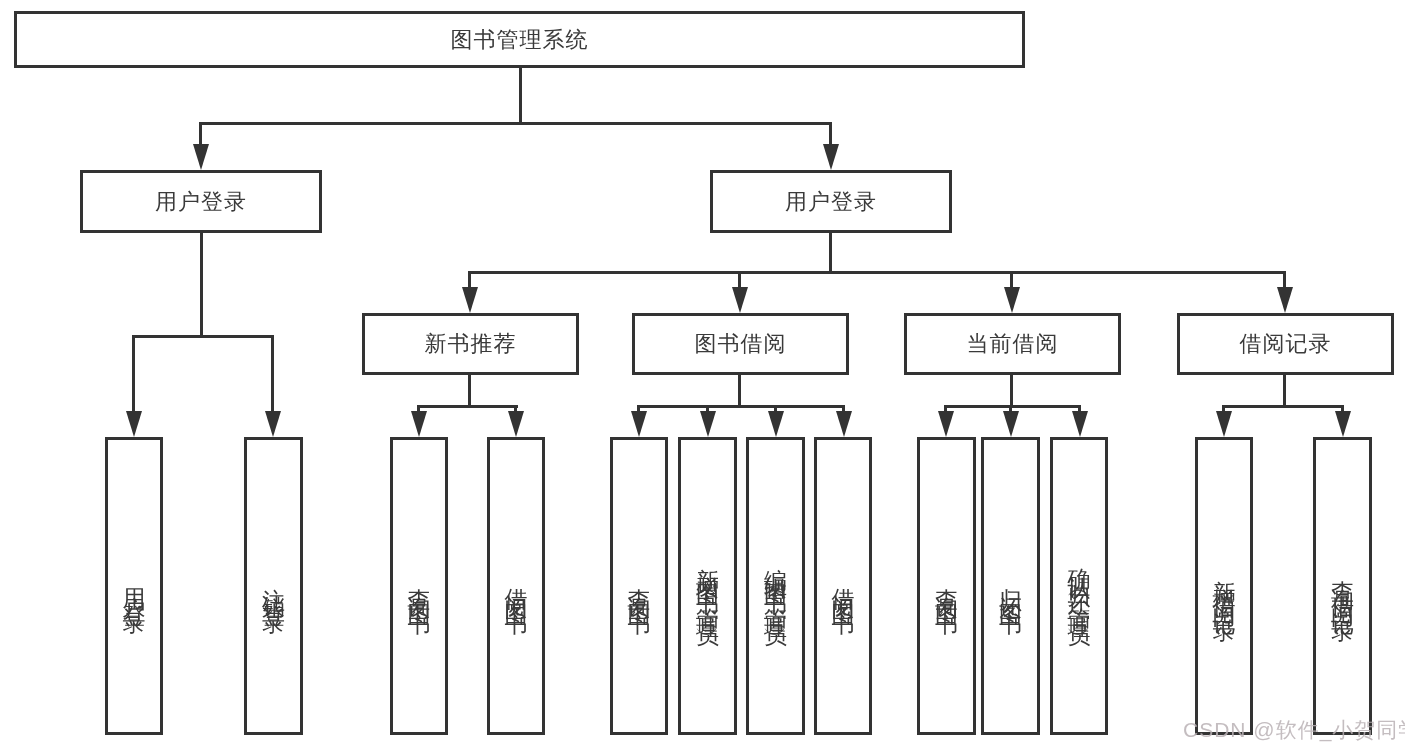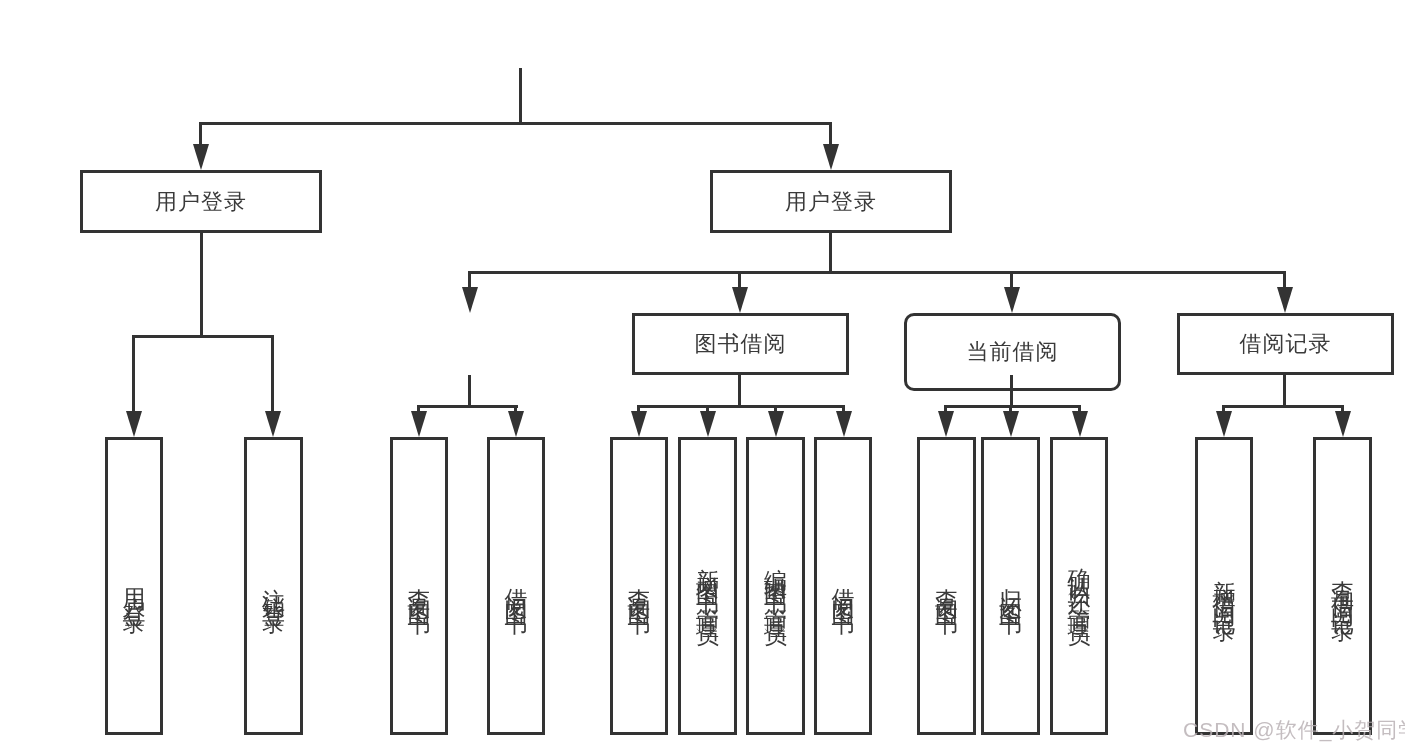--- a/index.html
+++ b/index.html
@@ -29,21 +29,21 @@
     position:absolute;width:0;height:0;
     border-left:8px solid transparent;border-right:8px solid transparent;
     border-top:26px solid #333;
   }
   
   #b-root {left:14px;  top:11px;  width:1011px;height:57px;}
   #b-login{left:80px;  top:170px; width:242px; height:63px;}
   #b-mgmt {left:710px; top:170px; width:242px; height:63px;}
   #b-new  {left:362px; top:313px; width:217px; height:62px;}
   #b-bor  {left:632px; top:313px; width:217px; height:62px;}
-  #b-cur  {left:904px; top:313px; width:217px; height:78px;border-radius:10px;}
+  #b-cur  {left:904px; top:313px; width:217px; height:62px;}
   #b-rec  {left:1177px;top:313px; width:217px; height:62px;}
   
   #v1 {left:105px; width:58px;}
   #v2 {left:244px; width:59px;}
   #v3 {left:390px; width:58px;}
   #v4 {left:487px; width:58px;}
   #v5 {left:610px; width:58px;}
   #v6 {left:678px; width:59px;}
   #v7 {left:746px; width:59px;}
   #v8 {left:814px; width:58px;}
@@ -56,20 +56,21 @@
   #watermark{
     position:absolute;left:1183px;top:716px;z-index:10;
     font-size:21px;color:rgba(186,178,181,0.85);letter-spacing:1px;white-space:nowrap;
   }
 </style>
 </head>
 <body>
 
 <div id="stage">
 
+  <div class="hbox" id="b-root">图书管理系统</div>
 
   <div class="vl" style="left:519px;top:68px;height:54px;"></div>
   <div class="hl" style="left:200px;top:122px;width:632px;"></div>
   <div class="vl" style="left:199px;top:122px;height:26px;"></div>
   <div class="ah" style="left:193px;top:144px;"></div>
   <div class="vl" style="left:829px;top:122px;height:26px;"></div>
   <div class="ah" style="left:823px;top:144px;"></div>
 
   <div class="hbox" id="b-login">用户登录</div>
   <div class="hbox" id="b-mgmt">用户登录</div>
@@ -85,20 +86,21 @@
   <div class="hl" style="left:468px;top:271px;width:818px;"></div>
   <div class="vl" style="left:468px;top:271px;height:18px;"></div>
   <div class="ah" style="left:462px;top:287px;"></div>
   <div class="vl" style="left:738px;top:271px;height:18px;"></div>
   <div class="ah" style="left:732px;top:287px;"></div>
   <div class="vl" style="left:1010px;top:271px;height:18px;"></div>
   <div class="ah" style="left:1004px;top:287px;"></div>
   <div class="vl" style="left:1283px;top:271px;height:18px;"></div>
   <div class="ah" style="left:1277px;top:287px;"></div>
 
+  <div class="hbox" id="b-new">新书推荐</div>
   <div class="hbox" id="b-bor">图书借阅</div>
   <div class="hbox" id="b-cur">当前借阅</div>
   <div class="hbox" id="b-rec">借阅记录</div>
 
   <div class="vl" style="left:468px;top:375px;height:32px;"></div>
   <div class="hl" style="left:417px;top:405px;width:101px;"></div>
   <div class="vl" style="left:417px;top:405px;height:10px;"></div>
   <div class="ah" style="left:411px;top:411px;"></div>
   <div class="vl" style="left:514px;top:405px;height:10px;"></div>
   <div class="ah" style="left:508px;top:411px;"></div>

